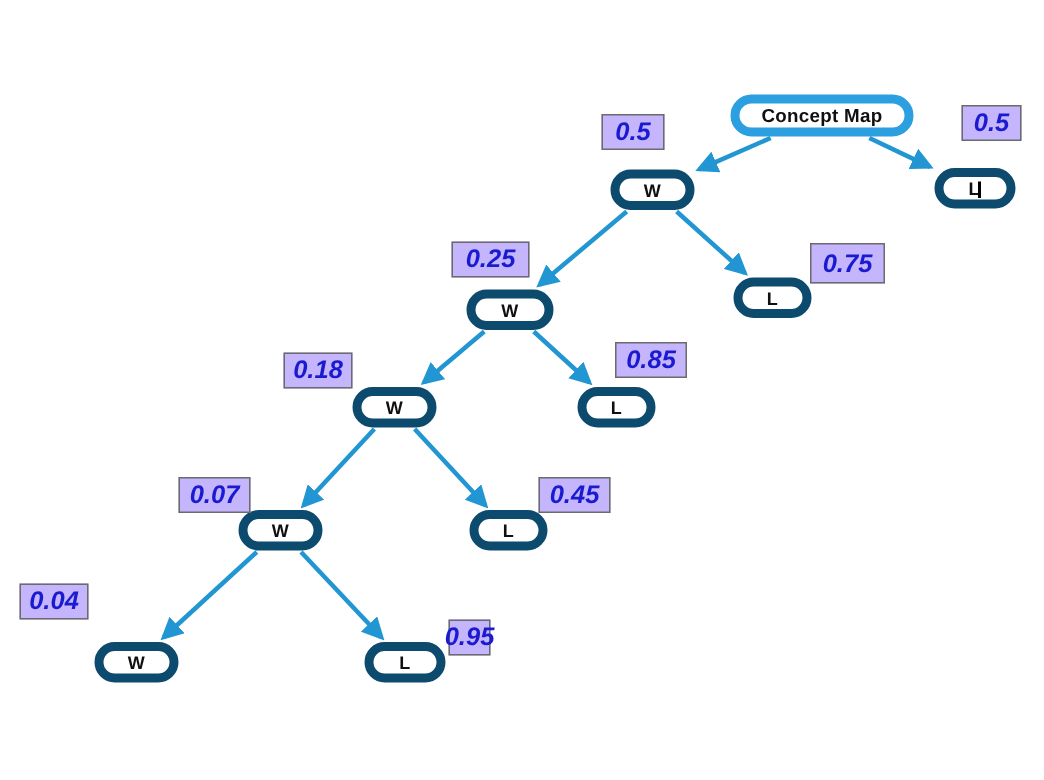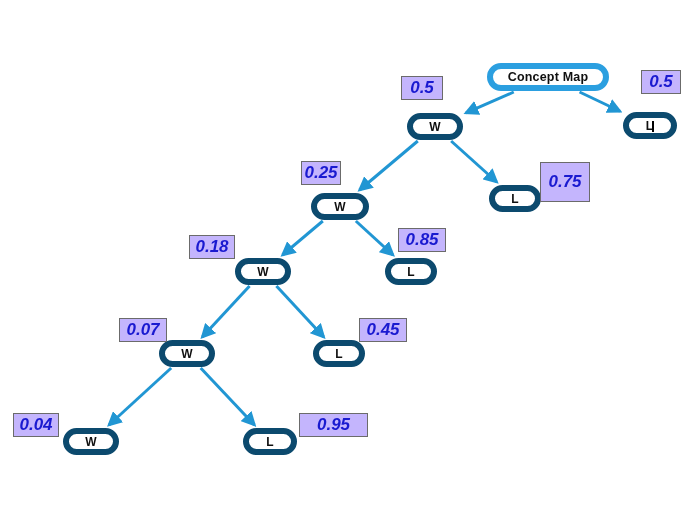--- a/index.html
+++ b/index.html
@@ -130,22 +130,22 @@
       <div class="node" style="left: 63px; top: 428px; width: 56px; height: 27px;">
         <span class="node-label">W</span>
       </div>
       <div class="node" style="left: 243px; top: 428px; width: 54px; height: 27px;">
         <span class="node-label">L</span>
       </div>
     </div>
   <div id="probs-group">
       <div class="prob" style="left: 401px; top: 76px; width: 42px; height: 24px;">0.5</div>
       <div class="prob" style="left: 641px; top: 70px; width: 40px; height: 24px;">0.5</div>
-      <div class="prob" style="left: 301px; top: 161px; width: 40px; height: 24px;">0.25</div>
-      <div class="prob" style="left: 540px; top: 162px; width: 50px; height: 40px;">0.75</div>
+      <div class="prob" style="left: 301px; top: 161px; width: 52px; height: 24px;">0.25</div>
+      <div class="prob" style="left: 540px; top: 162px; width: 50px; height: 27px;">0.75</div>
       <div class="prob" style="left: 189px; top: 235px; width: 46px; height: 24px;">0.18</div>
-      <div class="prob" style="left: 398px; top: 228px; width: 48px; height: 24px;">0.85</div>
+      <div class="prob" style="left: 410px; top: 228px; width: 48px; height: 24px;">0.85</div>
       <div class="prob" style="left: 119px; top: 318px; width: 48px; height: 24px;">0.07</div>
       <div class="prob" style="left: 359px; top: 318px; width: 48px; height: 24px;">0.45</div>
-      <div class="prob" style="left: 13px; top: 413px; width: 46px; height: 24px;">0.04</div>
-      <div class="prob" style="left: 299px; top: 413px; width: 69px; height: 24px;">0.95</div>
+      <div class="prob" style="left: 13px; top: 389px; width: 46px; height: 24px;">0.04</div>
+      <div class="prob" style="left: 299px; top: 413px; width: 28px; height: 24px;">0.95</div>
     </div>
 </div>
 
 </body></html>

